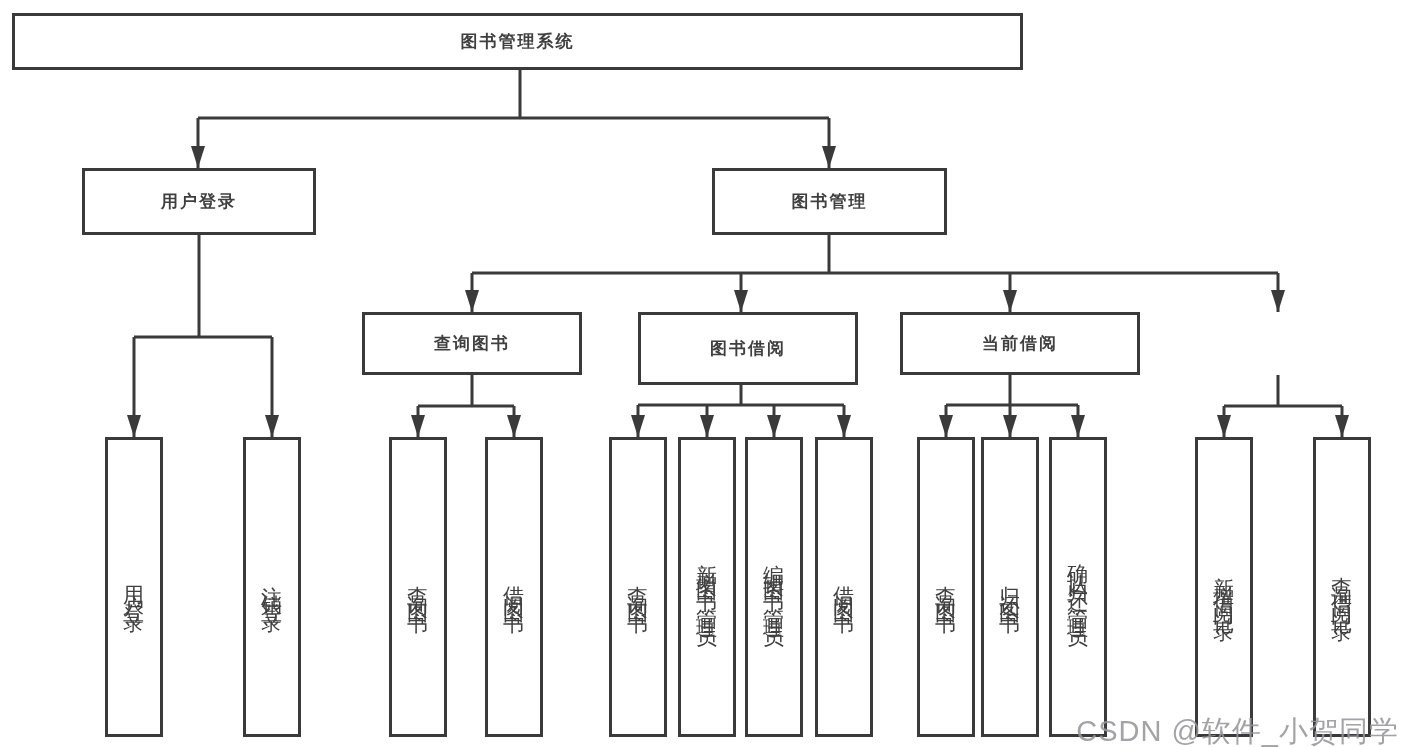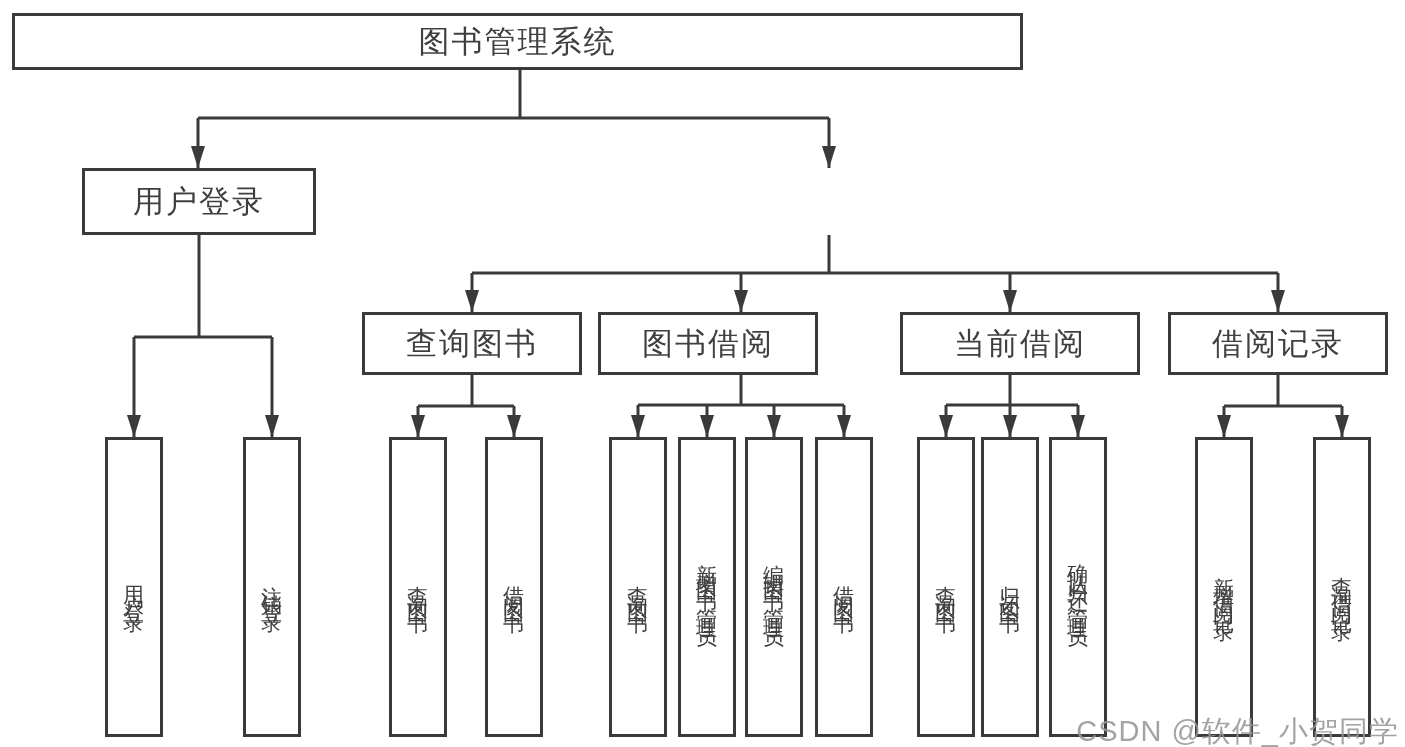--- a/index.html
+++ b/index.html
@@ -11,21 +11,21 @@
   .canvas {
     position: relative; width: 1405px; height: 747px; background: #ffffff;
     color: #3f3f3f;
   }
   svg.connectors { position: absolute; left: 0; top: 0; width: 1405px; height: 747px; }
   .ln { stroke: #3a3a3a; stroke-width: 3; fill: none; }
   .node {
     position: absolute; background: #ffffff; border: 3px solid #3a3a3a;
     display: flex; align-items: center; justify-content: center;
   }
-  .hnode { font-size: 31px; letter-spacing: 2px; }
+  .hnode { font-size: 17px; letter-spacing: 2px; font-weight: bold; }
   .vnode { width: 58px; height: 300px; top: 437px; font-size: 21px; }
   .vnode span {
     writing-mode: vertical-rl; text-orientation: mixed;
     letter-spacing: 9px; line-height: 1; white-space: nowrap;
   }
   .watermark {
     position: absolute; top: 712px; right: 6px; z-index: 3;
     font-size: 29px; color: rgba(150, 150, 154, 0.88); letter-spacing: 1px;
   }
 </style>
@@ -71,32 +71,32 @@
     <path class="ln" marker-end="url(#arw)" d="M1342 406 V437"></path>
   </svg>
 
   <div class="node hnode" style="left:12px;top:13px;width:1011px;height:57px">
     <span>图书管理系统</span>
   </div>
 
   <div class="node hnode" style="left:82px;top:168px;width:234px;height:67px">
     <span>用户登录</span>
   </div>
+  <div class="node hnode" style="left:712px;top:168px;width:235px;height:67px">
+    <span>图书管理</span>
+  </div>
 
   <div class="node hnode" style="left:362px;top:312px;width:220px;height:63px">
     <span>查询图书</span>
   </div>
-  <div class="node hnode" style="left:598px;top:312px;width:220px;height:63px">
+  <div class="node hnode" style="left:638px;top:312px;width:220px;height:73px">
     <span>图书借阅</span>
   </div>
   <div class="node hnode" style="left:900px;top:312px;width:240px;height:63px">
     <span>当前借阅</span>
-  </div>
-  <div class="node hnode" style="left:1168px;top:312px;width:220px;height:63px">
-    <span>借阅记录</span>
   </div>
 
   <div class="node vnode" style="left:105px">
     <span>用户登录</span>
   </div>
   <div class="node vnode" style="left:243px">
     <span>注销登录</span>
   </div>
 
   <div class="node vnode" style="left:389px">

